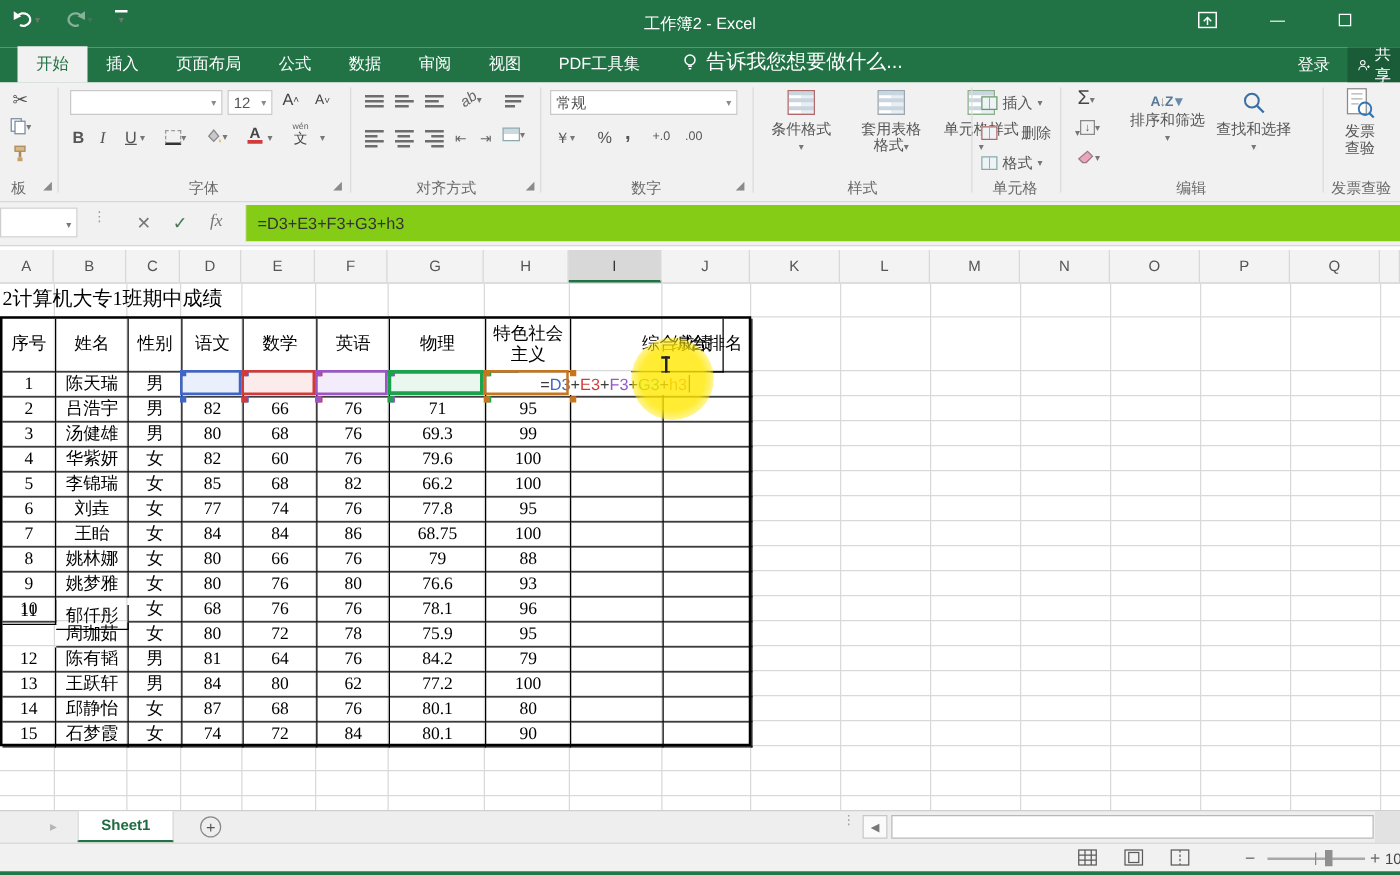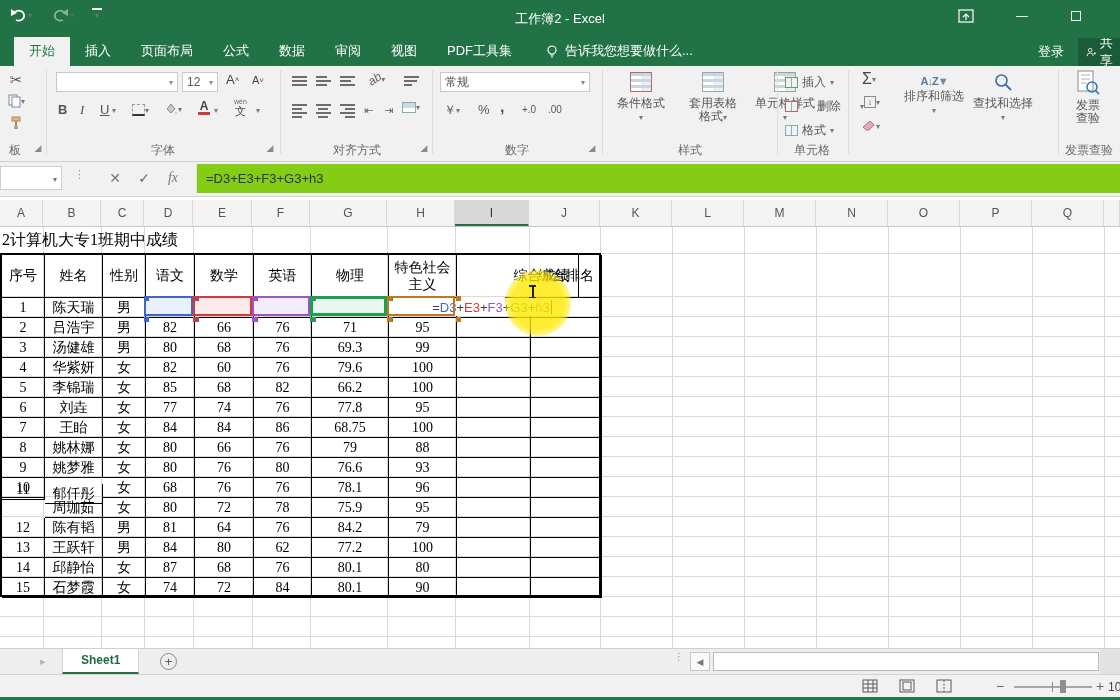--- a/index.html
+++ b/index.html
@@ -13,21 +13,21 @@
   .qat .dd { font-size:8px; margin:0 3px 0 1px; opacity:.9; }
   .dim { opacity:.45; }
   #wb-title { position:absolute; top:10px; left:0; width:1120px; text-align:center; font-size:13px; color:#fff; }
   .winbtn { position:absolute; top:0; width:44px; height:32px; display:flex; align-items:center; justify-content:center; color:#fff; }
   .maxbox { width:10px; height:10px; border:1px solid #fff; }
 
   
   #tabrow { left:0; top:38px; width:1120px; height:28px; background:#217346; display:flex; align-items:flex-end; }
   .tab { padding:5px 15px 6px 15px; color:#fff; font-size:13px; cursor:default; }
   .tab.active { background:#f1f1f1; color:#217346; }
-  #tellme { display:flex; align-items:center; gap:6px; color:#fff; font-size:13px; padding:5px 10px 6px 18px; }
+  #tellme { display:flex; align-items:center; gap:6px; color:#fff; font-size:16px; padding:5px 10px 6px 18px; }
   #acct { position:absolute; right:0; top:38px; height:28px; display:flex; align-items:center; color:#fff; font-size:13px; }
   #signin { padding:0 14px; }
   #sharebox { background:#1a5c38; height:28px; display:flex; align-items:center; gap:4px; padding:0 2px 0 8px; width:42px; overflow:hidden; }
 
   
   #ribbon { left:0; top:66px; width:1120px; height:96px; background:#f1f1f1; border-bottom:1px solid #d0d0d0; font-size:12px; color:#444; }
   .gsep { position:absolute; top:4px; height:84px; width:1px; background:#dcdcdc; }
   .glabel { position:absolute; top:76px; font-size:12px; color:#6a6a6a; text-align:center; }
   .launcher { position:absolute; top:76px; width:12px; height:12px; color:#8a8a8a; font-size:9px; line-height:12px; text-align:center; border:0; }
   .combo { position:absolute; background:#fff; border:1px solid #c9c9c9; height:20px; display:flex; align-items:center; padding:0 4px; color:#555; }
@@ -380,20 +380,21 @@
     <span style="font-size:11px;font-weight:bold;color:#5a7a9a;letter-spacing:-1px">A<span style="color:#888">↓</span>Z<span style="color:#6a8aaa">▼</span></span>
     <div class="cap"><span>排序和筛选</span><br><span class="dd">▾</span></div>
   </div>
   <div class="bigbtn" style="left:968px;top:6px;width:70px">
     <svg width="20" height="20" viewBox="0 0 20 20">
         <circle cx="8.5" cy="8.5" r="5.5" fill="none" stroke="#3a6ea5" stroke-width="1.6"></circle>
         <line x1="12.5" y1="12.5" x2="18" y2="18" stroke="#3a6ea5" stroke-width="1.8"></line>
       </svg>
     <div class="cap"><span>查找和选择</span><br><span class="dd">▾</span></div>
   </div>
+  <div class="glabel" style="left:850px;width:206px">编辑</div>
   <div class="gsep" style="left:1058px"></div>
 
   <div class="bigbtn" style="left:1062px;top:4px;width:52px">
     <svg width="24" height="26" viewBox="0 0 24 26">
         <rect x="2" y="1" width="15" height="20" fill="#fff" stroke="#8a8a8a"></rect>
         <line x1="5" y1="5" x2="14" y2="5" stroke="#b0b0b0"></line>
         <line x1="5" y1="9" x2="14" y2="9" stroke="#b0b0b0"></line>
         <line x1="5" y1="13" x2="11" y2="13" stroke="#b0b0b0"></line>
         <circle cx="16" cy="17" r="5" fill="none" stroke="#2e75b6" stroke-width="1.5"></circle>
         <line x1="19.5" y1="20.5" x2="23" y2="24" stroke="#2e75b6" stroke-width="1.7"></line>

